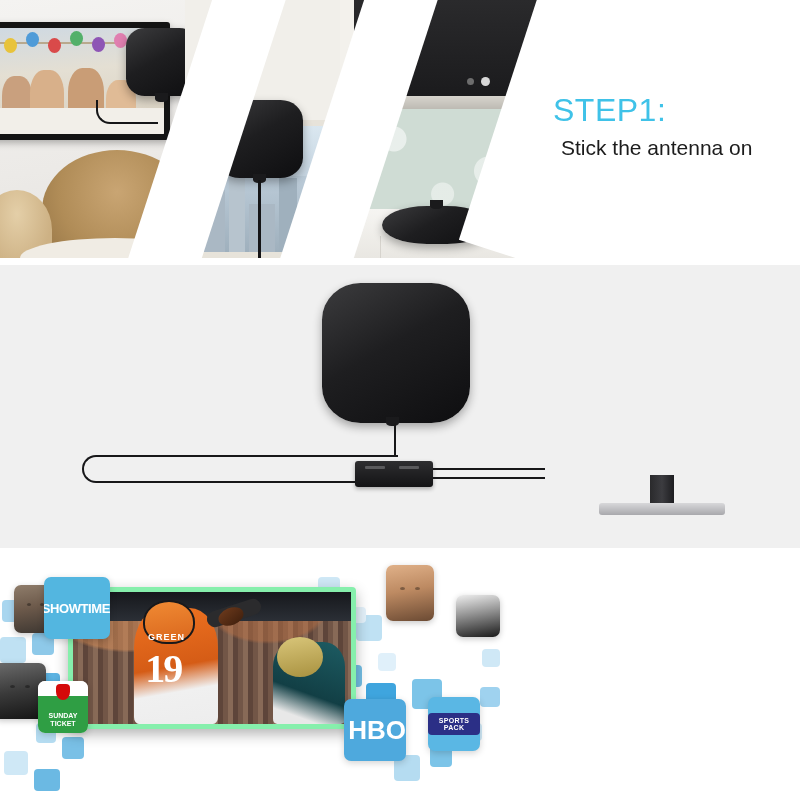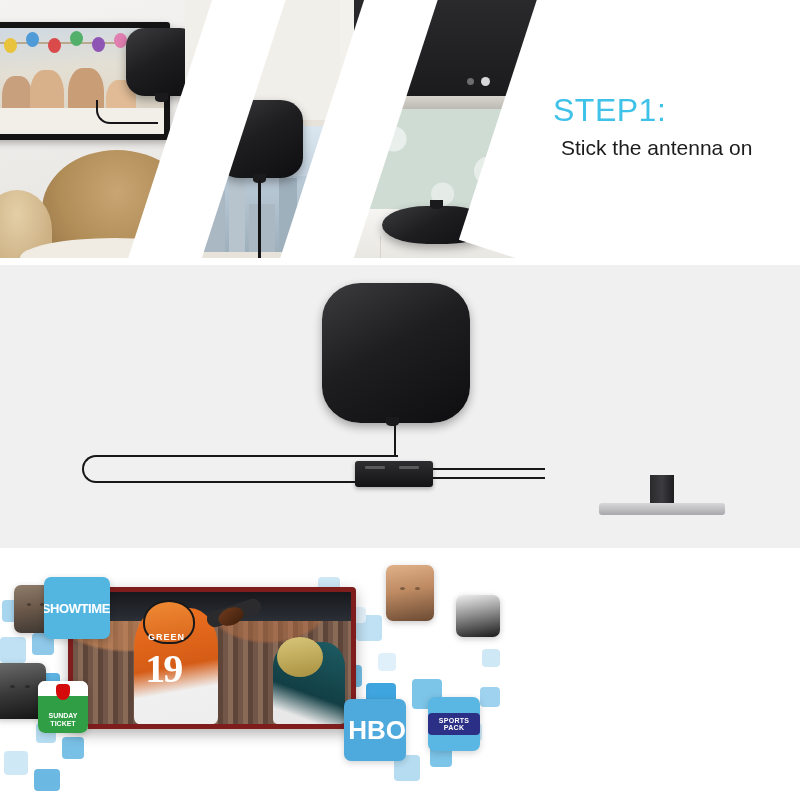--- a/index.html
+++ b/index.html
@@ -174,21 +174,21 @@
   .pl-blue3 { left:44%; bottom:20%; width:11%; height:42%; background:linear-gradient(160deg,#3a5ab0,#26448a); }
   .pl-or1 { right:3%;  bottom:8%;  width:20%; height:74%; background:linear-gradient(200deg,#e06a22,#a8481a); }
   .pl-or2 { right:22%; bottom:14%; width:15%; height:58%; background:linear-gradient(200deg,#d9641f,#9e4417); }
   .pl-or3 { right:38%; bottom:24%; width:10%; height:38%; background:linear-gradient(200deg,#cf6a2c,#95451c); }
   .helmet { position:absolute; border-radius:50%; }
   .hm-b { background:#d8dde6; } .hm-o { background:#e2e6ea; }
 
   
   .tv3 {
     position:absolute; left:68px; top:32px; width:288px; height:142px;
-    background:#7f1d1d; border-radius:4px; padding:5px; box-shadow:0 5px 14px rgba(0,0,0,.3); z-index:3;
+    background:#86efac; border-radius:4px; padding:5px; box-shadow:0 5px 14px rgba(0,0,0,.3); z-index:3;
   }
   .tv3-screen { width:100%; height:100%; overflow:hidden; position:relative; background:#2c3340; }
   .tv3-crowd {
     position:absolute; inset:0;
     background:
       radial-gradient(ellipse at 20% 18%, rgba(230,150,90,.55) 0 22%, transparent 24%),
       radial-gradient(ellipse at 70% 12%, rgba(200,120,70,.5) 0 20%, transparent 22%),
       repeating-linear-gradient(90deg,#7a5a48 0 5px,#93705a 5px 10px,#64483a 10px 15px);
     opacity:.9;
   }

